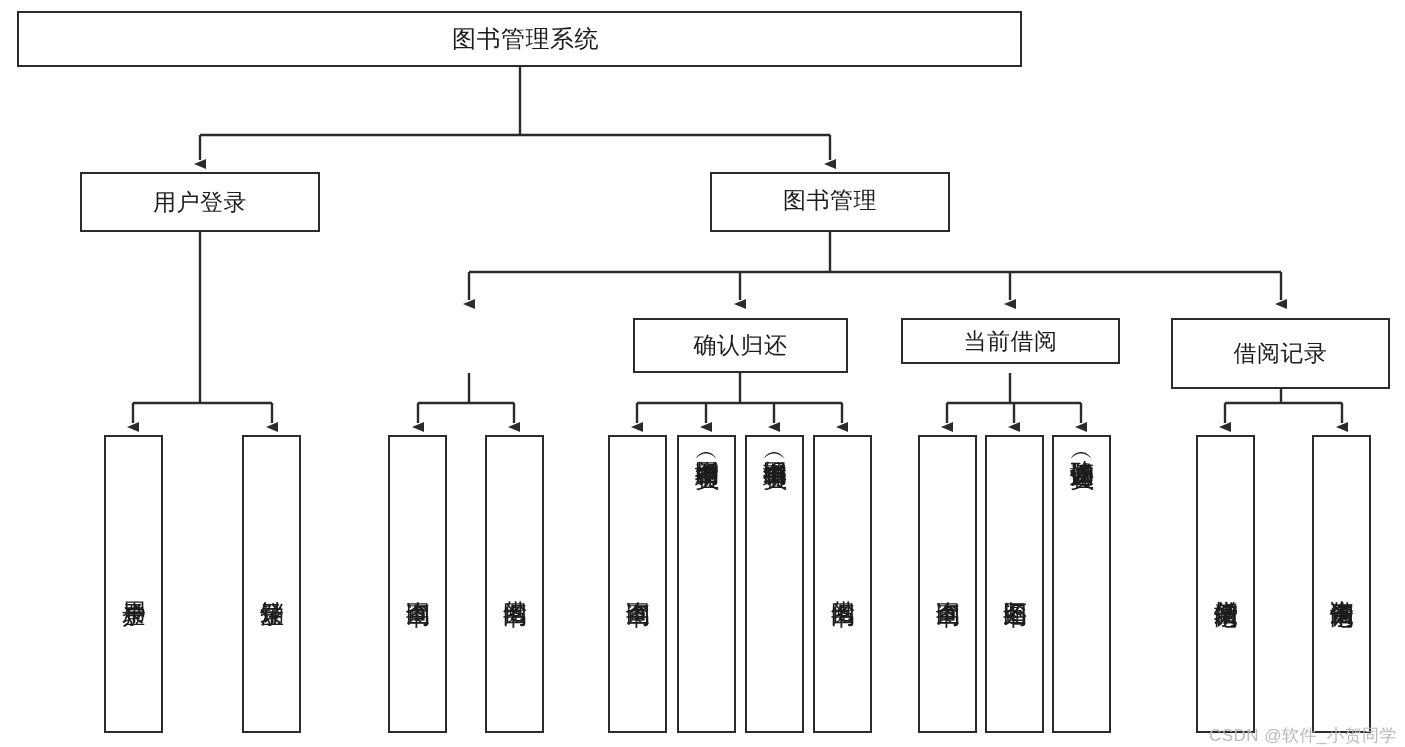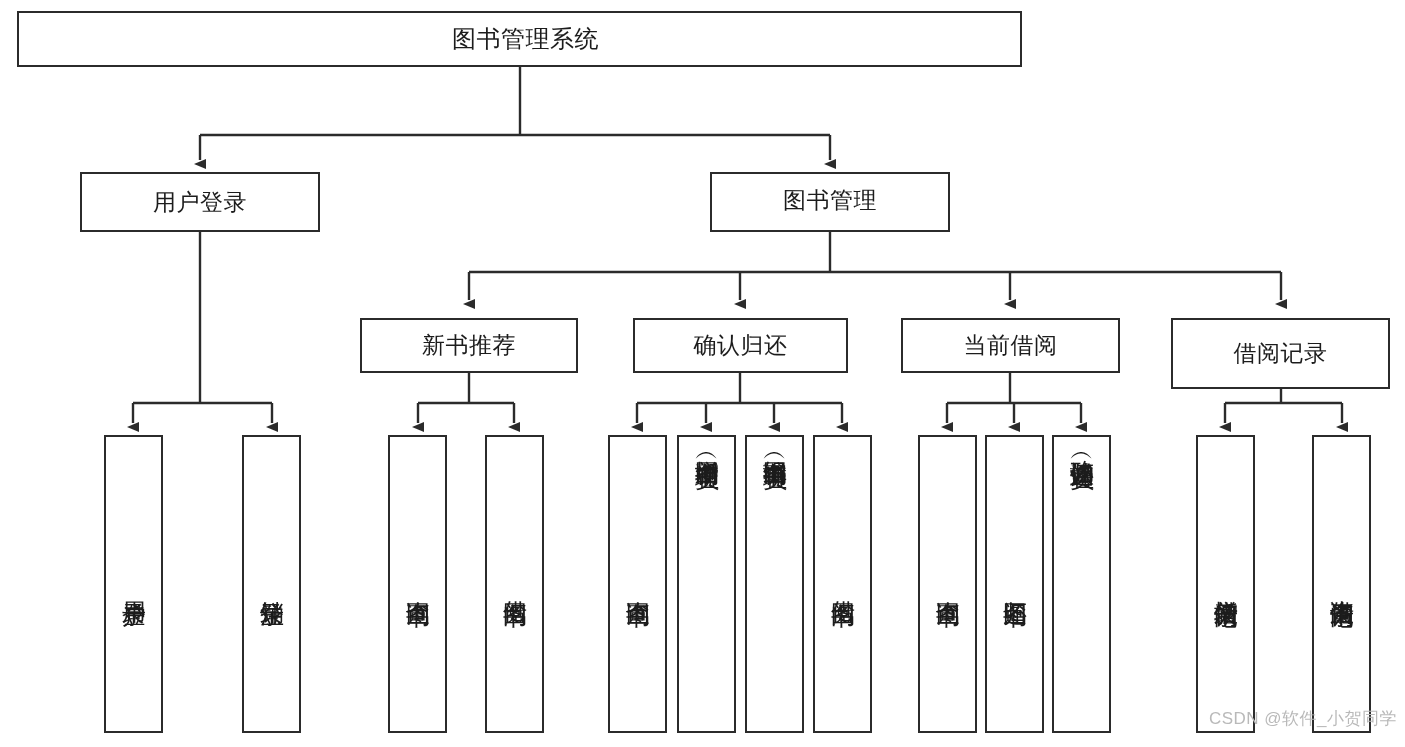--- a/index.html
+++ b/index.html
@@ -62,21 +62,21 @@
     letter-spacing: 1px;
     white-space: nowrap;
   }
   .node.vert.centered {
     align-items: center;
     padding-top: 0;
   }
   .watermark {
     position: absolute;
     right: 8px;
-    bottom: 17px;
+    bottom: 0;
     font-size: 17px;
     color: #b9b9b9;
     letter-spacing: 0.5px;
     user-select: none;
     white-space: nowrap;
   }
 </style>
 </head>
 <body>
 
@@ -136,27 +136,24 @@
     <span class="lbl">图书管理系统</span>
   </div>
 
   <div class="node horiz" style="left:80px; top:172px; width:240px; height:60px;">
     <span class="lbl">用户登录</span>
   </div>
   <div class="node horiz" style="left:710px; top:172px; width:240px; height:60px;font-family:Liberation Mono, monospace;">
     <span class="lbl">图书管理</span>
   </div>
 
-  <div class="node horiz" style="left:360px; top:318px; width:218px; height:55px;">
-    <span class="lbl">新书推荐</span>
-  </div>
   <div class="node horiz" style="left:633px; top:318px; width:215px; height:55px;">
     <span class="lbl">确认归还</span>
   </div>
-  <div class="node horiz" style="left:901px; top:318px; width:219px; height:55px;">
+  <div class="node horiz" style="left:901px; top:318px; width:219px; height:46px;">
     <span class="lbl">当前借阅</span>
   </div>
   <div class="node horiz" style="left:1171px; top:318px; width:219px; height:71px;">
     <span class="lbl">借阅记录</span>
   </div>
 
   <div class="node vert centered" style="left:104px; top:435px; width:59px; height:298px;">
     <span class="lbl">用户登录</span>
   </div>
   <div class="node vert centered" style="left:242px; top:435px; width:59px; height:298px;">

